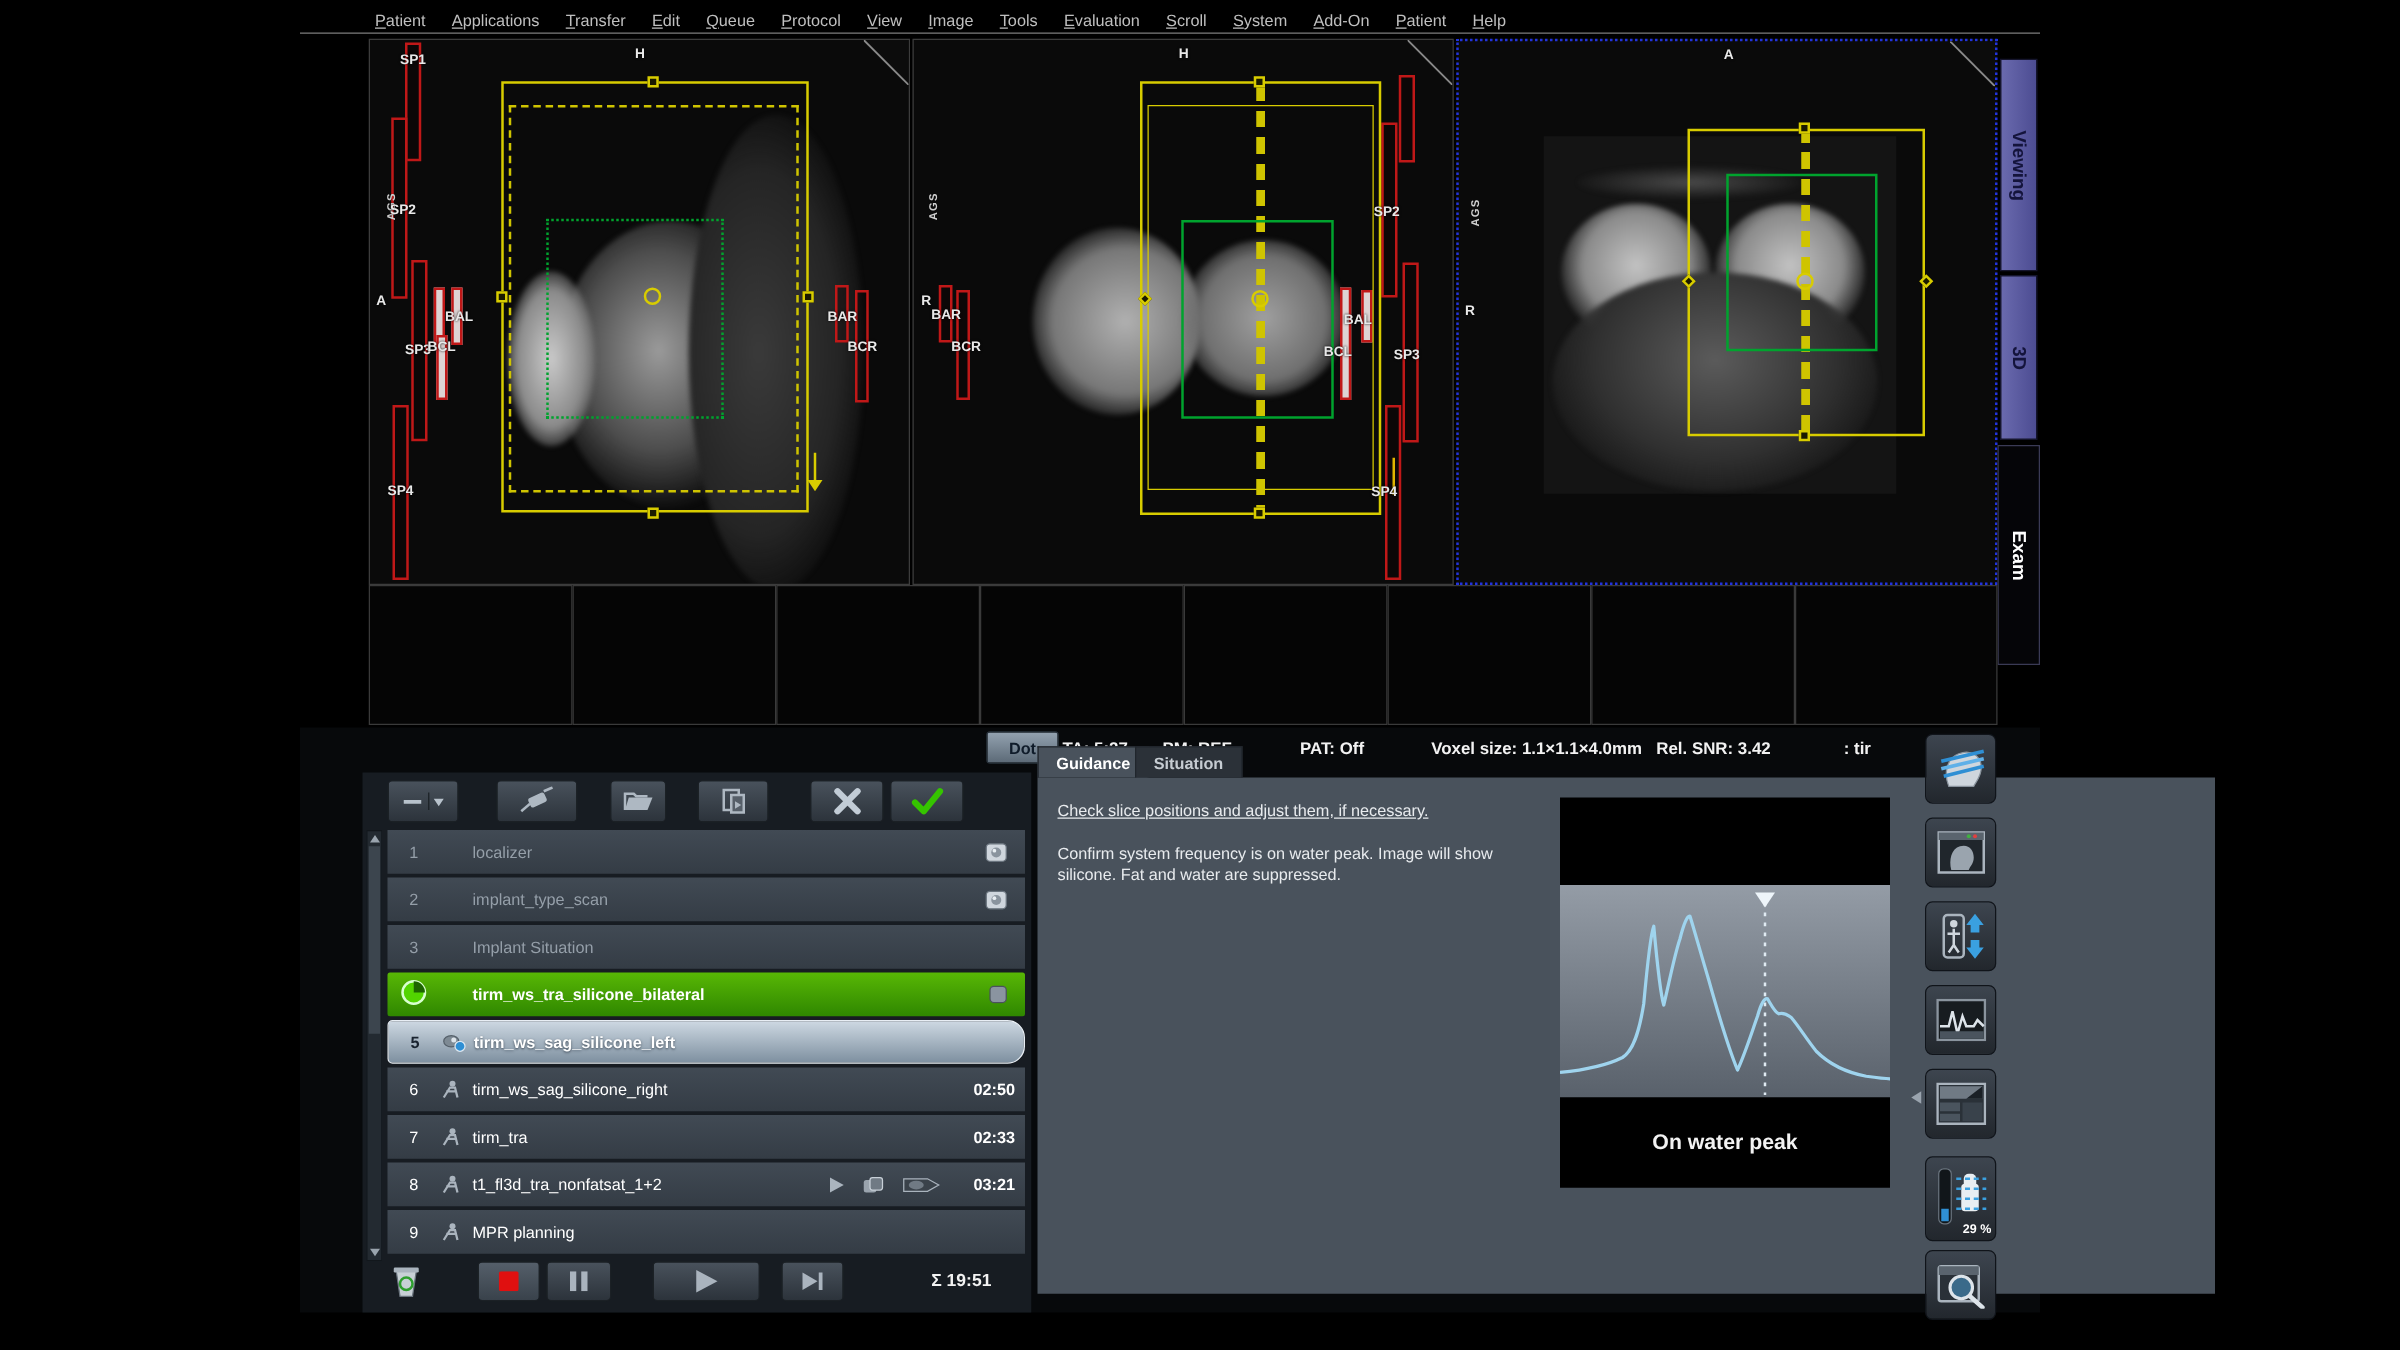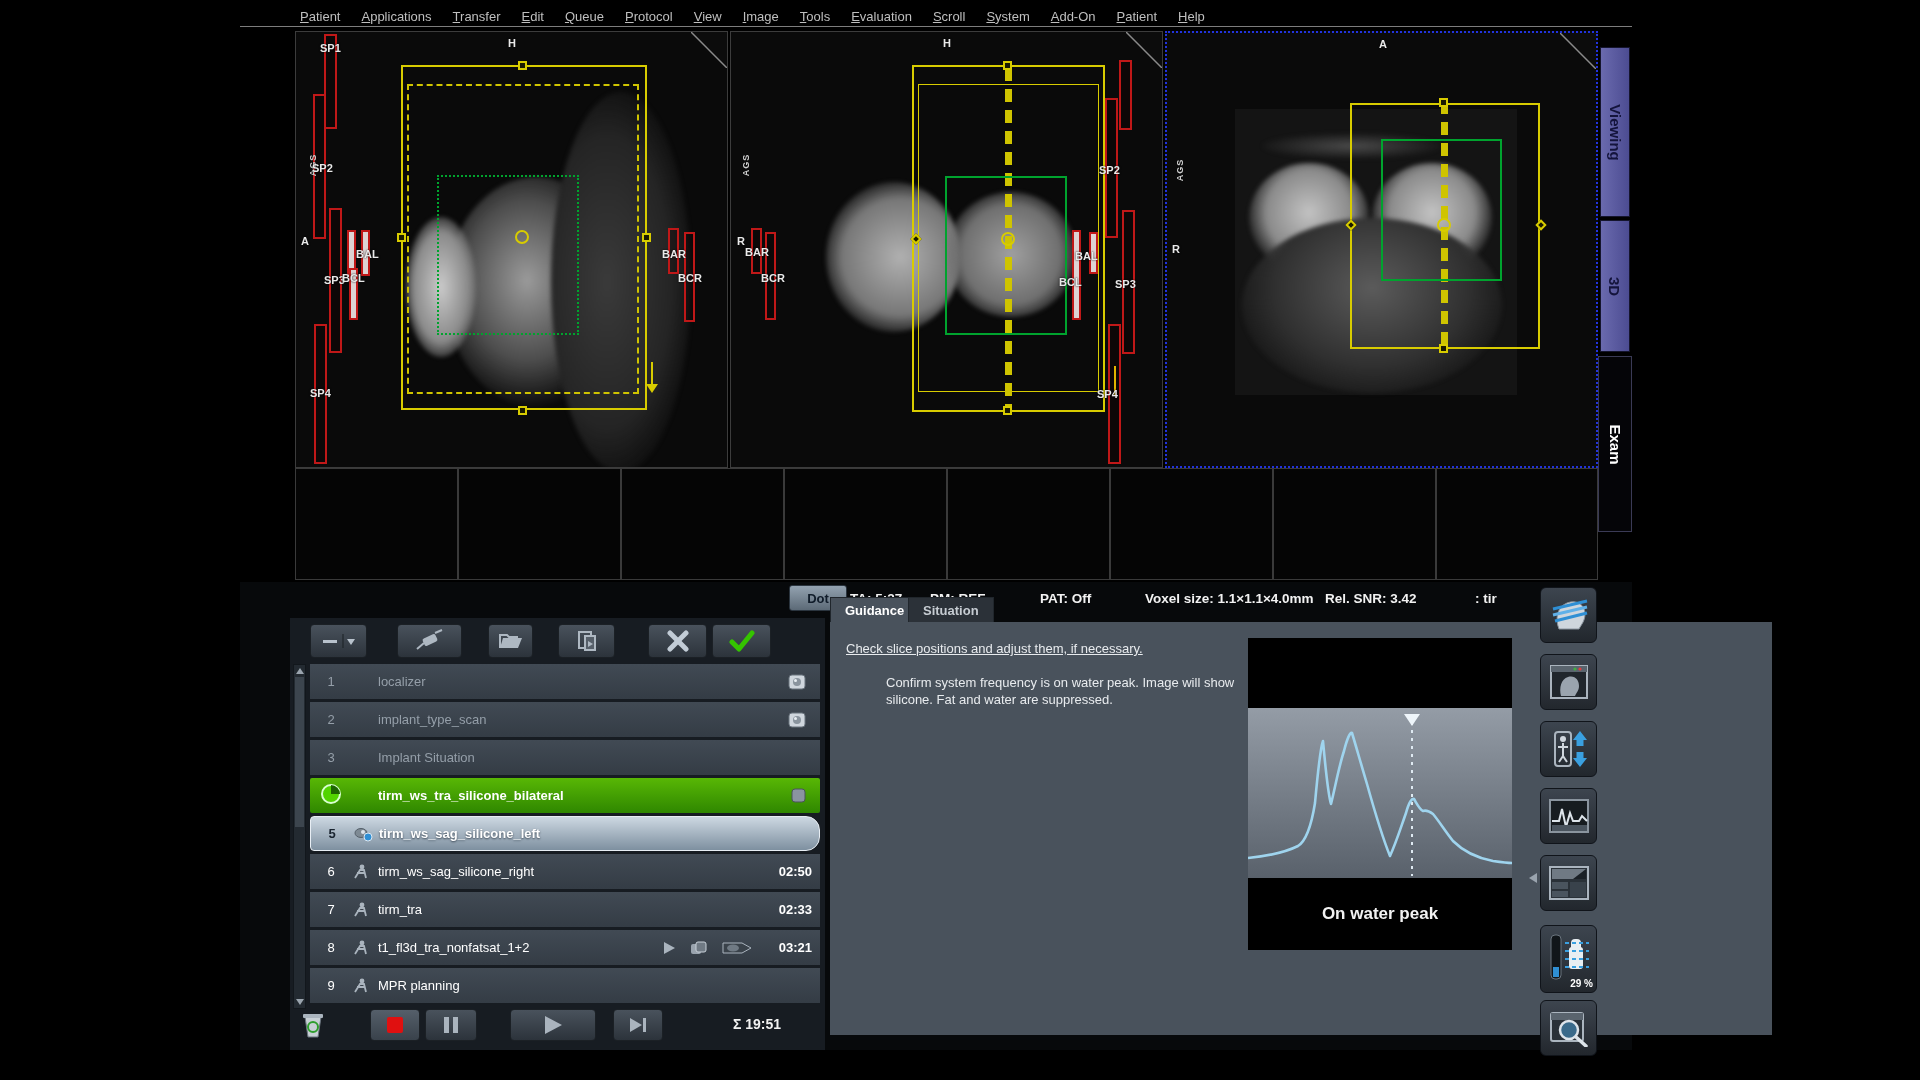--- a/index.html
+++ b/index.html
@@ -73,21 +73,21 @@
   .q-row.done { color:#959fa9; }
   .q-row.running { background:linear-gradient(#58b705,#2f8700); color:#fff; font-weight:bold; border-radius:2px; }
   .q-row.selected { background:linear-gradient(#cdd8e2,#7e90a0); border-radius:4px 14px 14px 4px;
                     border:1px solid #e8eef4; color:#fff; font-weight:bold; text-shadow:0 1px 2px rgba(10,20,30,.65); }
   .q-num { width:42px; text-align:center; flex:0 0 42px; }
   .q-icon { width:26px; flex:0 0 26px; display:flex; align-items:center; }
   .q-name { flex:1 1 auto; }
   .q-mid { display:flex; align-items:center; gap:14px; margin-right:14px; }
   .q-time { width:46px; text-align:right; margin-right:8px; font-weight:bold; }
 
-  #transport { position:absolute; left:38px; top:423px; width:629px; height:42px; }
+  #transport { position:absolute; left:50px; top:423px; width:629px; height:42px; }
   .tpbtn { position:absolute; top:4px; height:32px; border-radius:4px;
            background:linear-gradient(#49525c,#2c333b); border:1px solid #1b2025;
            display:flex; align-items:center; justify-content:center; }
 
   
   #guidance { position:absolute; left:590px; top:40px; width:942px; height:413px; background:#49525c; }
   .gtab { position:absolute; top:-25px; height:25px; padding:0 14px; font-size:13px; font-weight:bold;
           display:flex; align-items:center; border:1px solid #20262c; border-bottom:none; }
   .gtab.active { background:#49525c; color:#fff; }
   .gtab.inactive { background:#2b3138; color:#c6ccd2; }
@@ -466,21 +466,21 @@
 
     <div id="guidance">
       <div class="gtab active" style="left:0px;">
           <span>Guidance</span>
         </div>
       <div class="gtab inactive" style="left:78px;">
           <span>Situation</span>
         </div>
 
       <p class="gpara" style="top:18px;text-decoration:underline;">Check slice positions and adjust them, if necessary.</p>
-      <p class="gpara" style="top:52px;margin-left:40px;">Confirm system frequency is on water peak. Image will show silicone. Fat and water are suppressed.</p>
+      <p class="gpara" style="top:52px;">Confirm system frequency is on water peak. Image will show silicone. Fat and water are suppressed.</p>
 
       <div id="spectrumbox">
         <div id="specmid">
           <svg width="264" height="170">
             <line x1="164" y1="14" x2="164" y2="168" stroke="#dfeaf2" stroke-width="2" stroke-dasharray="3,5"></line>
             <polygon points="156,6 172,6 164,18" fill="#eef5fa"></polygon>
             <path d="M0,150 C20,148 36,145 50,138 C58,133 63,120 67,95 C70,62 73,38 75,33
                      C77,55 80,86 83,96 C87,80 91,58 96,43 C99,31 102,24 104,25
                      C108,38 113,56 119,76 C126,101 133,126 142,148
                      C148,135 153,119 158,105 C161,94 164,90 166,91

